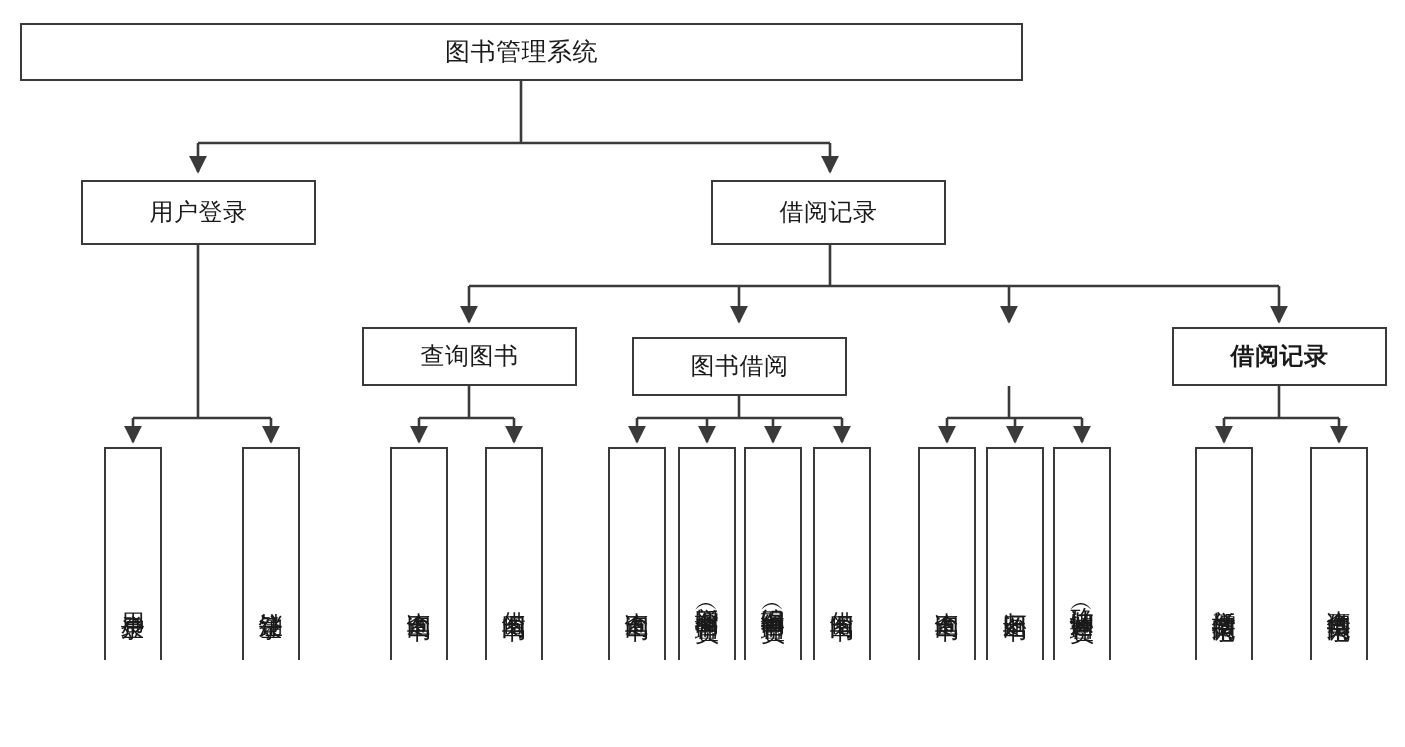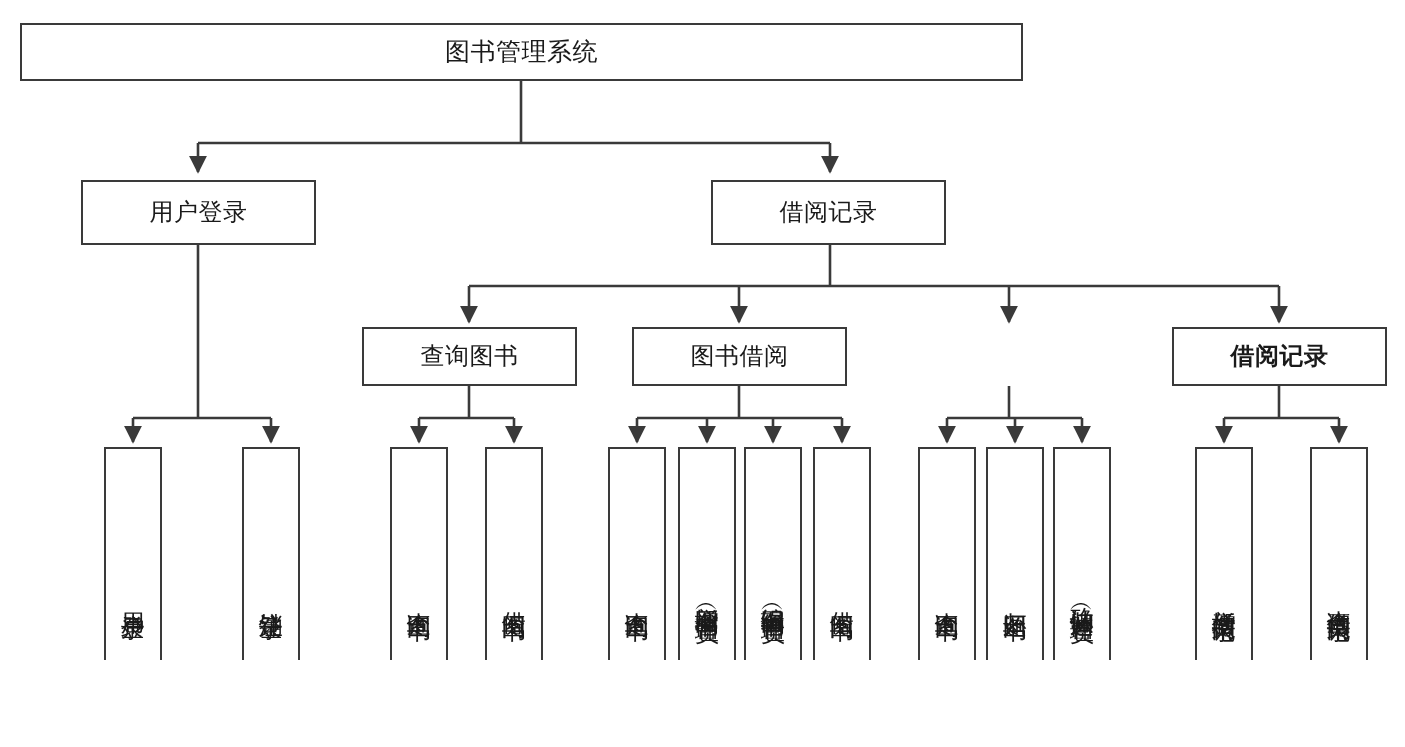--- a/index.html
+++ b/index.html
@@ -129,21 +129,21 @@
   <div class="node lvl1" style="left:81px; top:168px; width:235px; height:65px;">
     <span class="label">用户登录</span>
   </div>
   <div class="node lvl1" style="left:711px; top:168px; width:235px; height:65px;">
     <span class="label">借阅记录</span>
   </div>
 
   <div class="node lvl2" style="left:362px; top:315px; width:215px; height:59px;">
     <span class="label">查询图书</span>
   </div>
-  <div class="node lvl2" style="left:632px; top:315px; width:215px; height:59px;">
+  <div class="node lvl2" style="left:632px; top:325px; width:215px; height:59px;">
     <span class="label">图书借阅</span>
   </div>
   <div class="node lvl2" style="left:1172px; top:315px; width:215px; height:59px;font-weight:bold;">
     <span class="label">借阅记录</span>
   </div>
 
   <div class="node leaf" style="left:104px; top:435px; width:58px; height:300px;">
     <span class="label">用户登录</span>
   </div>
   <div class="node leaf" style="left:242px; top:435px; width:58px; height:300px;">

